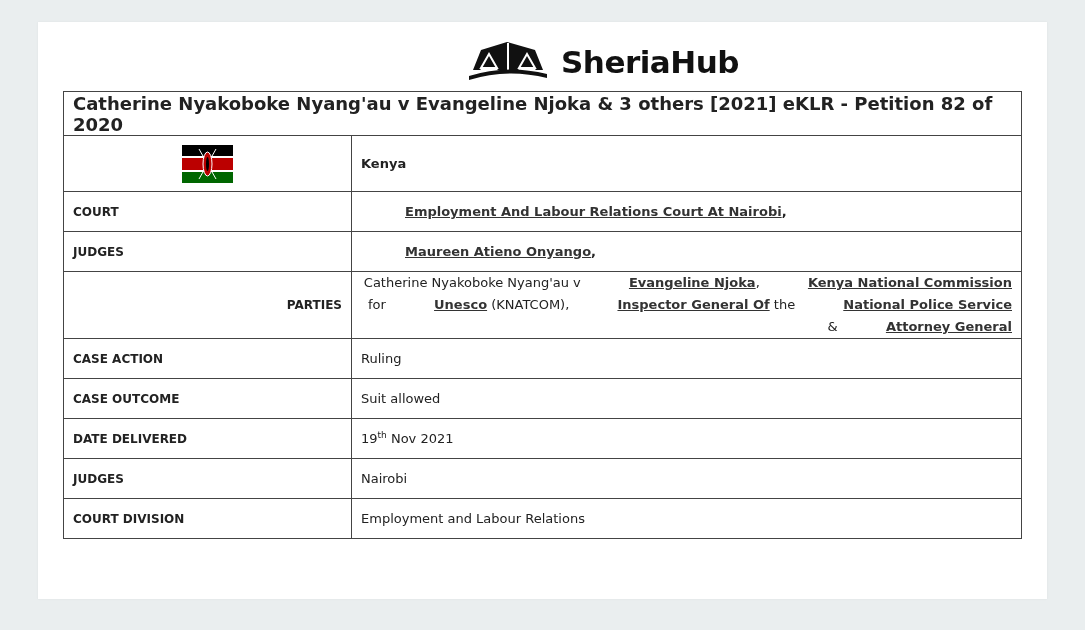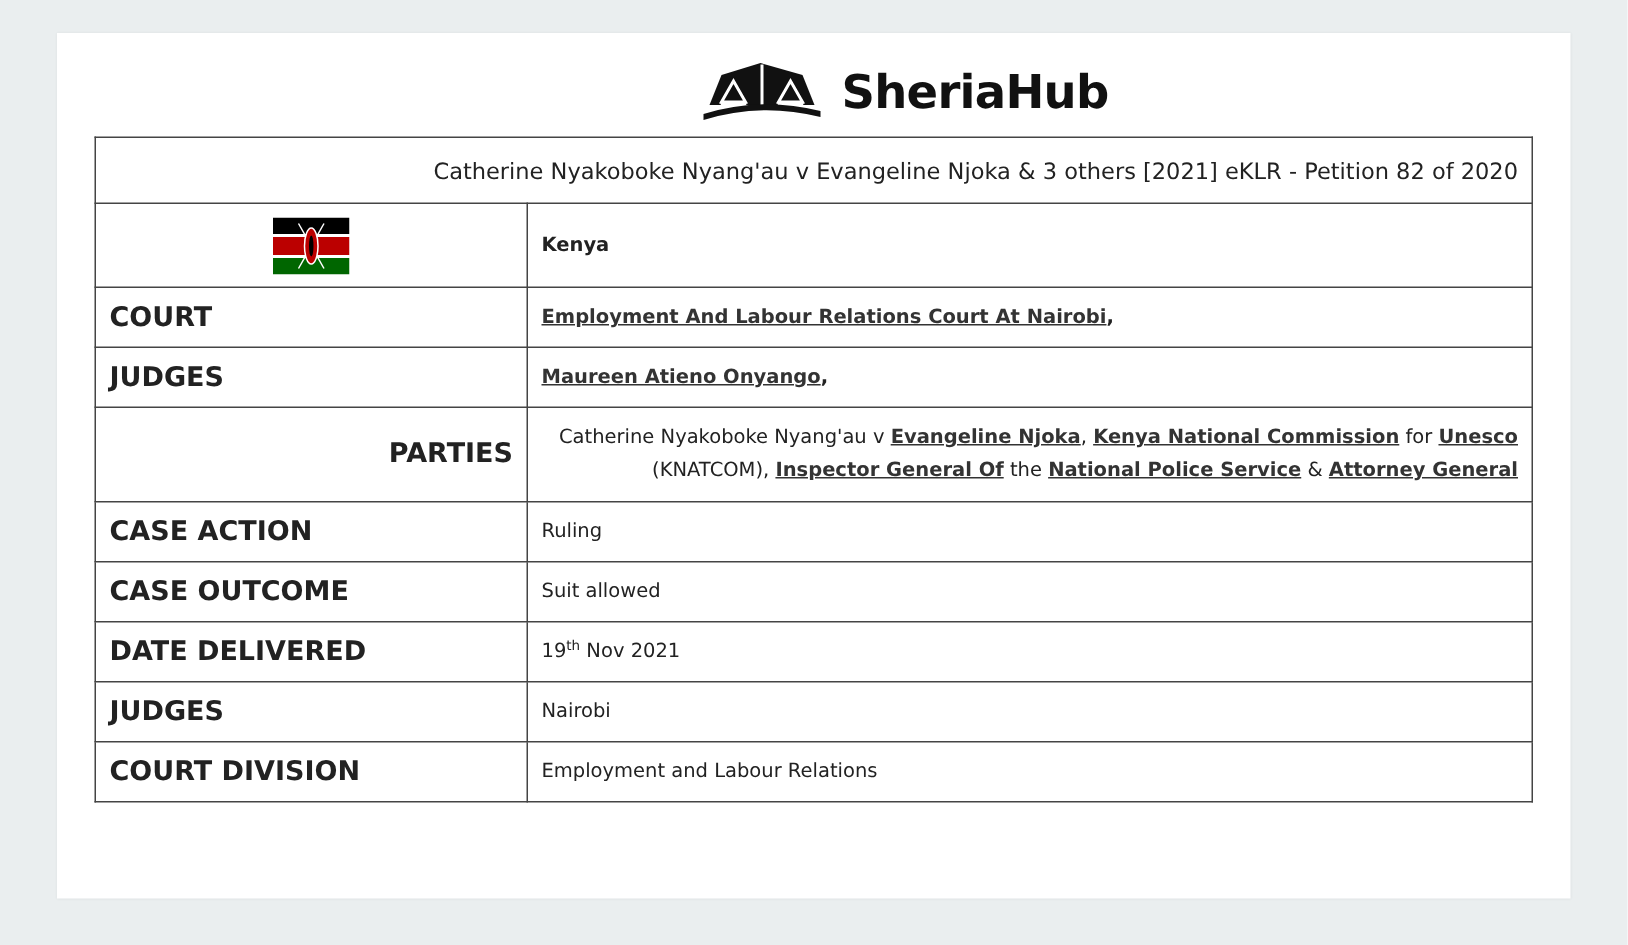--- a/index.html
+++ b/index.html
@@ -16,26 +16,26 @@
   }
   .logo-text {
     font-family:"DejaVu Sans", sans-serif; font-weight:bold; font-size:31px; color:#111;
     letter-spacing:-0.5px; margin-left:12px;
   }
   table.case {
     position:absolute; left:63px; top:91px; width:959px;
     border-collapse:collapse; font-size:13px;
   }
   table.case td { border:1px solid #444; padding:0 9px; vertical-align:middle; }
-  .title-cell { height:43px; text-align:right; font-weight:normal; font-size:15px; }
+  .title-cell { height:43px; text-align:left; font-weight:bold; font-size:18px; }
   .flag-cell { height:55px; text-align:center; }
-  .label { width:269px; font-weight:bold; font-size:18px; }
+  .label { width:269px; font-weight:bold; font-size:12px; }
   .row { height:40px; }
   .parties-row { height:63px; line-height:22px;text-align:right; }
-  a.lnk { color:#333; font-weight:bold; text-decoration:underline; }
+  a.lnk { color:#333; font-weight:bold; text-decoration:underline;margin-left:44px; }
   sup { font-size:9px;margin-top:40px; }
 </style>
 </head>
 <body>
 
 <div class="card"></div>
 
 <div class="logo">
   <svg width="82" height="44" viewBox="0 0 82 44">
     <path d="M6 30 L14 10 L40 2 L68 10 L76 30 Z" fill="#111"></path>

